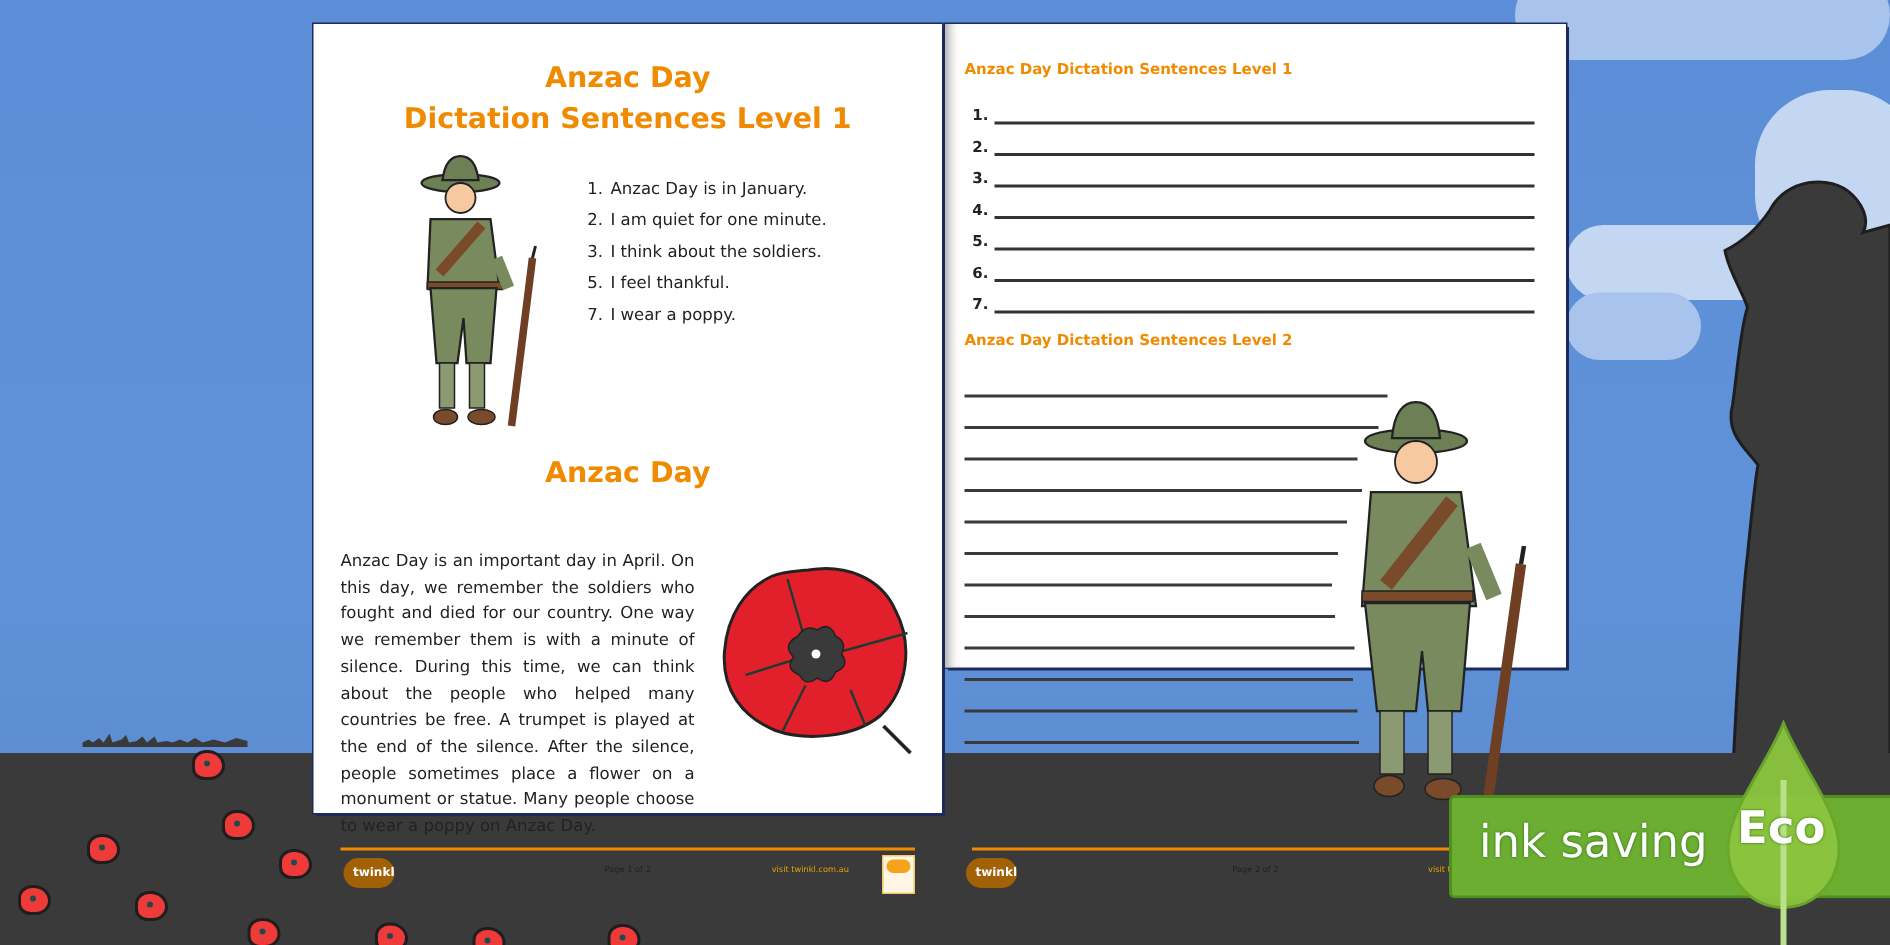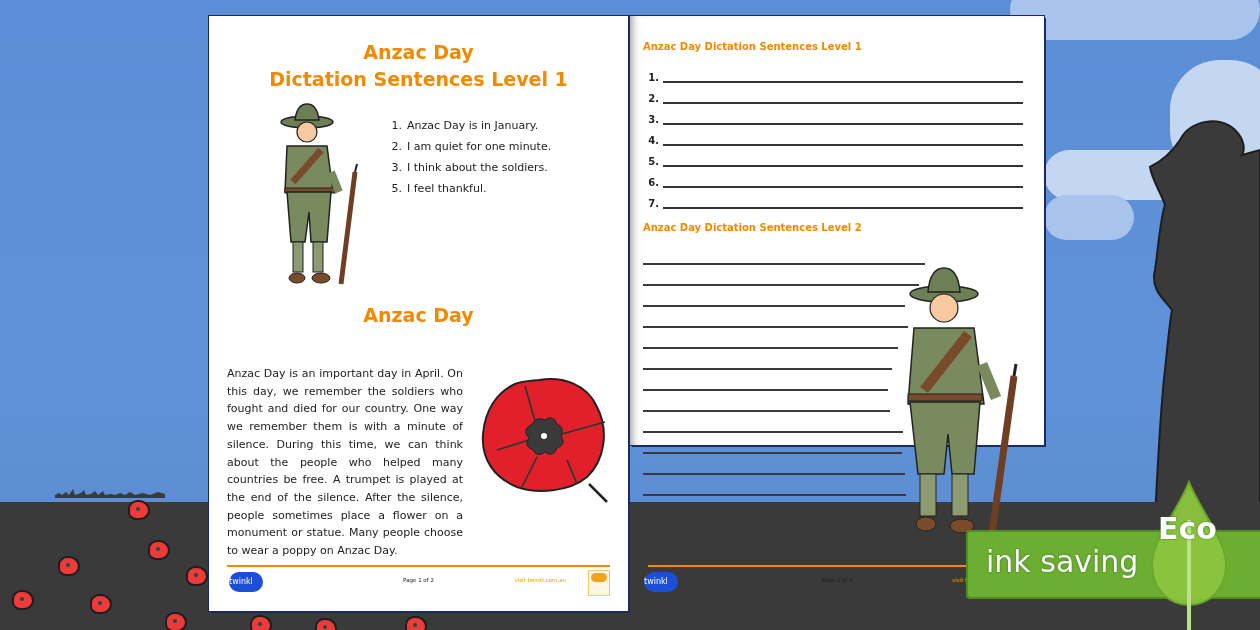--- a/index.html
+++ b/index.html
@@ -7,42 +7,42 @@
        font-family:"DejaVu Sans",sans-serif;background:#5b8fd6;}
   .bg{position:absolute;inset:0;background:linear-gradient(180deg,#5b8ed6 0%,#5f92d8 60%,#5b8ad0 100%);}
   .cloud{position:absolute;background:#a9c4ec;border-radius:50px;}
   .cloud.light{background:#c3d6f2;}
   .ground{position:absolute;left:0;right:0;bottom:0;height:128px;background:#3a3a3a;}
   .grass{position:absolute;left:0;right:0;bottom:124px;height:10px;}
   .poppy-dot{position:absolute;width:18px;height:16px;background:#ef3a3a;border:2px solid #1e1e1e;border-radius:45% 55% 50% 40%;}
   .poppy-dot::after{content:"";position:absolute;left:6px;top:5px;width:4px;height:4px;border-radius:50%;background:#1f4a4a;}
   .silhouette{position:absolute;}
   .page{position:absolute;background:#fff;box-shadow:2px 2px 0 #1c2a5e, 0 0 0 1px #1c2a5e;}
-  #page1{left:209px;top:16px;width:419px;height:595px;}
+  #page1{left:209px;top:16px;width:419px;height:526px;}
   #page2{left:630px;top:16px;width:414px;height:429px;box-shadow:inset 8px 0 8px -6px #999, 2px 2px 0 #1c2a5e, 0 0 0 1px #1c2a5e;}
   .title{position:absolute;left:0;right:0;text-align:center;color:#f08a00;font-weight:bold;font-family:"DejaVu Sans",sans-serif;font-size:19px;line-height:27px;}
   .sentences{position:absolute;left:177px;top:99px;margin:0;padding:0;list-style:none;font-family:"DejaVu Sans",sans-serif;font-size:11px;color:#222;}
   .sentences li{height:21px;line-height:21px;}
   .sentences .num{display:inline-block;width:16px;text-align:right;margin-right:5px;}
   .para{position:absolute;left:18px;top:349px;width:236px;font-size:11px;line-height:17.7px;color:#222;text-align:justify;}
   .footer-line{position:absolute;left:18px;right:18px;top:549px;height:2px;background:#f08a00;}
-  .twinkl-logo{position:absolute;left:20px;top:556px;width:34px;height:20px;background:#1d4ed8;border-radius:10px;color:#fff;font-size:8px;font-weight:normal;text-align:left;line-height:20px;}
+  .twinkl-logo{position:absolute;left:20px;top:556px;width:34px;height:20px;background:#a16207;border-radius:10px;color:#fff;font-size:8px;font-weight:bold;text-align:right;line-height:20px;}
   .page-num{position:absolute;left:0;right:0;top:561px;text-align:center;font-size:5.5px;color:#222;}
   .visit{position:absolute;right:62px;top:561px;font-size:5.5px;color:#e8a000;}
   .badge{position:absolute;right:18px;top:554px;width:20px;height:24px;border:1px solid #f3c76a;background:#fff7e4;}
   .badge::before{content:"";position:absolute;left:2px;top:2px;width:16px;height:9px;border-radius:5px;background:#f7a21b;}
   .p2-heading{position:absolute;left:13px;color:#f08a00;font-weight:bold;font-size:10px;}
   .wline-row{position:absolute;left:13px;width:380px;height:12px;}
   .wline-row .n{position:absolute;left:0;top:0;width:16px;text-align:right;font-size:10px;font-weight:bold;color:#222;}
   .wline-row .rule{position:absolute;left:20px;right:0;top:9px;height:1.5px;background:#333;}
   .rule2{position:absolute;left:13px;height:1.5px;background:#3a3a3a;}
   .eco-bar{position:absolute;left:966px;top:530px;width:294px;height:65px;background:#6cae32;border:2px solid #4f8f1e;border-right:none;border-radius:4px 0 0 4px;}
   .eco-text{position:absolute;left:18px;top:12px;color:#fff;font-family:"DejaVu Sans",sans-serif;font-size:30px;line-height:36px;text-shadow:0 0 2px #2f6d0e;}
   .eco-drop{position:absolute;left:1150px;top:480px;width:78px;height:150px;}
-  .eco-label{position:absolute;left:1158px;top:511px;color:#fff;font-weight:bold;font-size:30px;line-height:36px;text-shadow:0 0 2px #2f6d0e;}
+  .eco-label{position:absolute;left:1158px;top:535px;color:#fff;font-weight:bold;font-size:30px;line-height:36px;text-shadow:0 0 2px #2f6d0e;}
 </style>
 </head>
 <body>
 
 <div class="bg"></div>
 
 <div class="cloud" style="left:1010px;top:-20px;width:250px;height:60px;"></div>
 <div class="cloud light" style="left:1170px;top:60px;width:110px;height:120px;"></div>
 <div class="cloud light" style="left:1044px;top:150px;width:150px;height:50px;"></div>
 <div class="cloud" style="left:1044px;top:195px;width:90px;height:45px;"></div>
@@ -89,20 +89,21 @@
     <path d="M56 70 L64 90" stroke="#7a8a5f" stroke-width="8"></path>
     <path d="M80 70 L66 182" stroke="#6e3f22" stroke-width="5"></path>
     <path d="M80 70 L82 62" stroke="#222" stroke-width="2"></path>
   </svg>
 
   <ol class="sentences">
     <li><span class="num">1.</span><span>Anzac Day is in January.</span></li>
     <li><span class="num">2.</span><span>I am quiet for one minute.</span></li>
     <li><span class="num">3.</span><span>I think about the soldiers.</span></li>
     <li><span class="num">5.</span><span>I feel thankful.</span></li>
+    <li><span class="num">7.</span><span>I wear a poppy.</span></li>
   </ol>
 
   <div class="title" style="top:286px;">
     <div>Anzac Day</div>
   </div>
 
   <div class="para">Anzac Day is an important day in April. On this day, we remember the soldiers who fought and died for our country. One way we remember them is with a minute of silence. During this time, we can think about the people who helped many countries be free. A trumpet is played at the end of the silence. After the silence, people sometimes place a flower on a monument or statue. Many people choose to wear a poppy on Anzac Day.</div>
 
   <svg style="position:absolute;left:268px;top:356px;" width="135" height="135" viewBox="0 0 135 135">
     <path d="M62 8 C85 4 110 12 120 35 C132 58 128 88 110 105 C92 120 60 122 40 115 C18 106 4 88 6 62 C8 38 20 20 38 12 C45 9 52 9 62 8 Z" fill="#e2202b" stroke="#222" stroke-width="2"></path>

